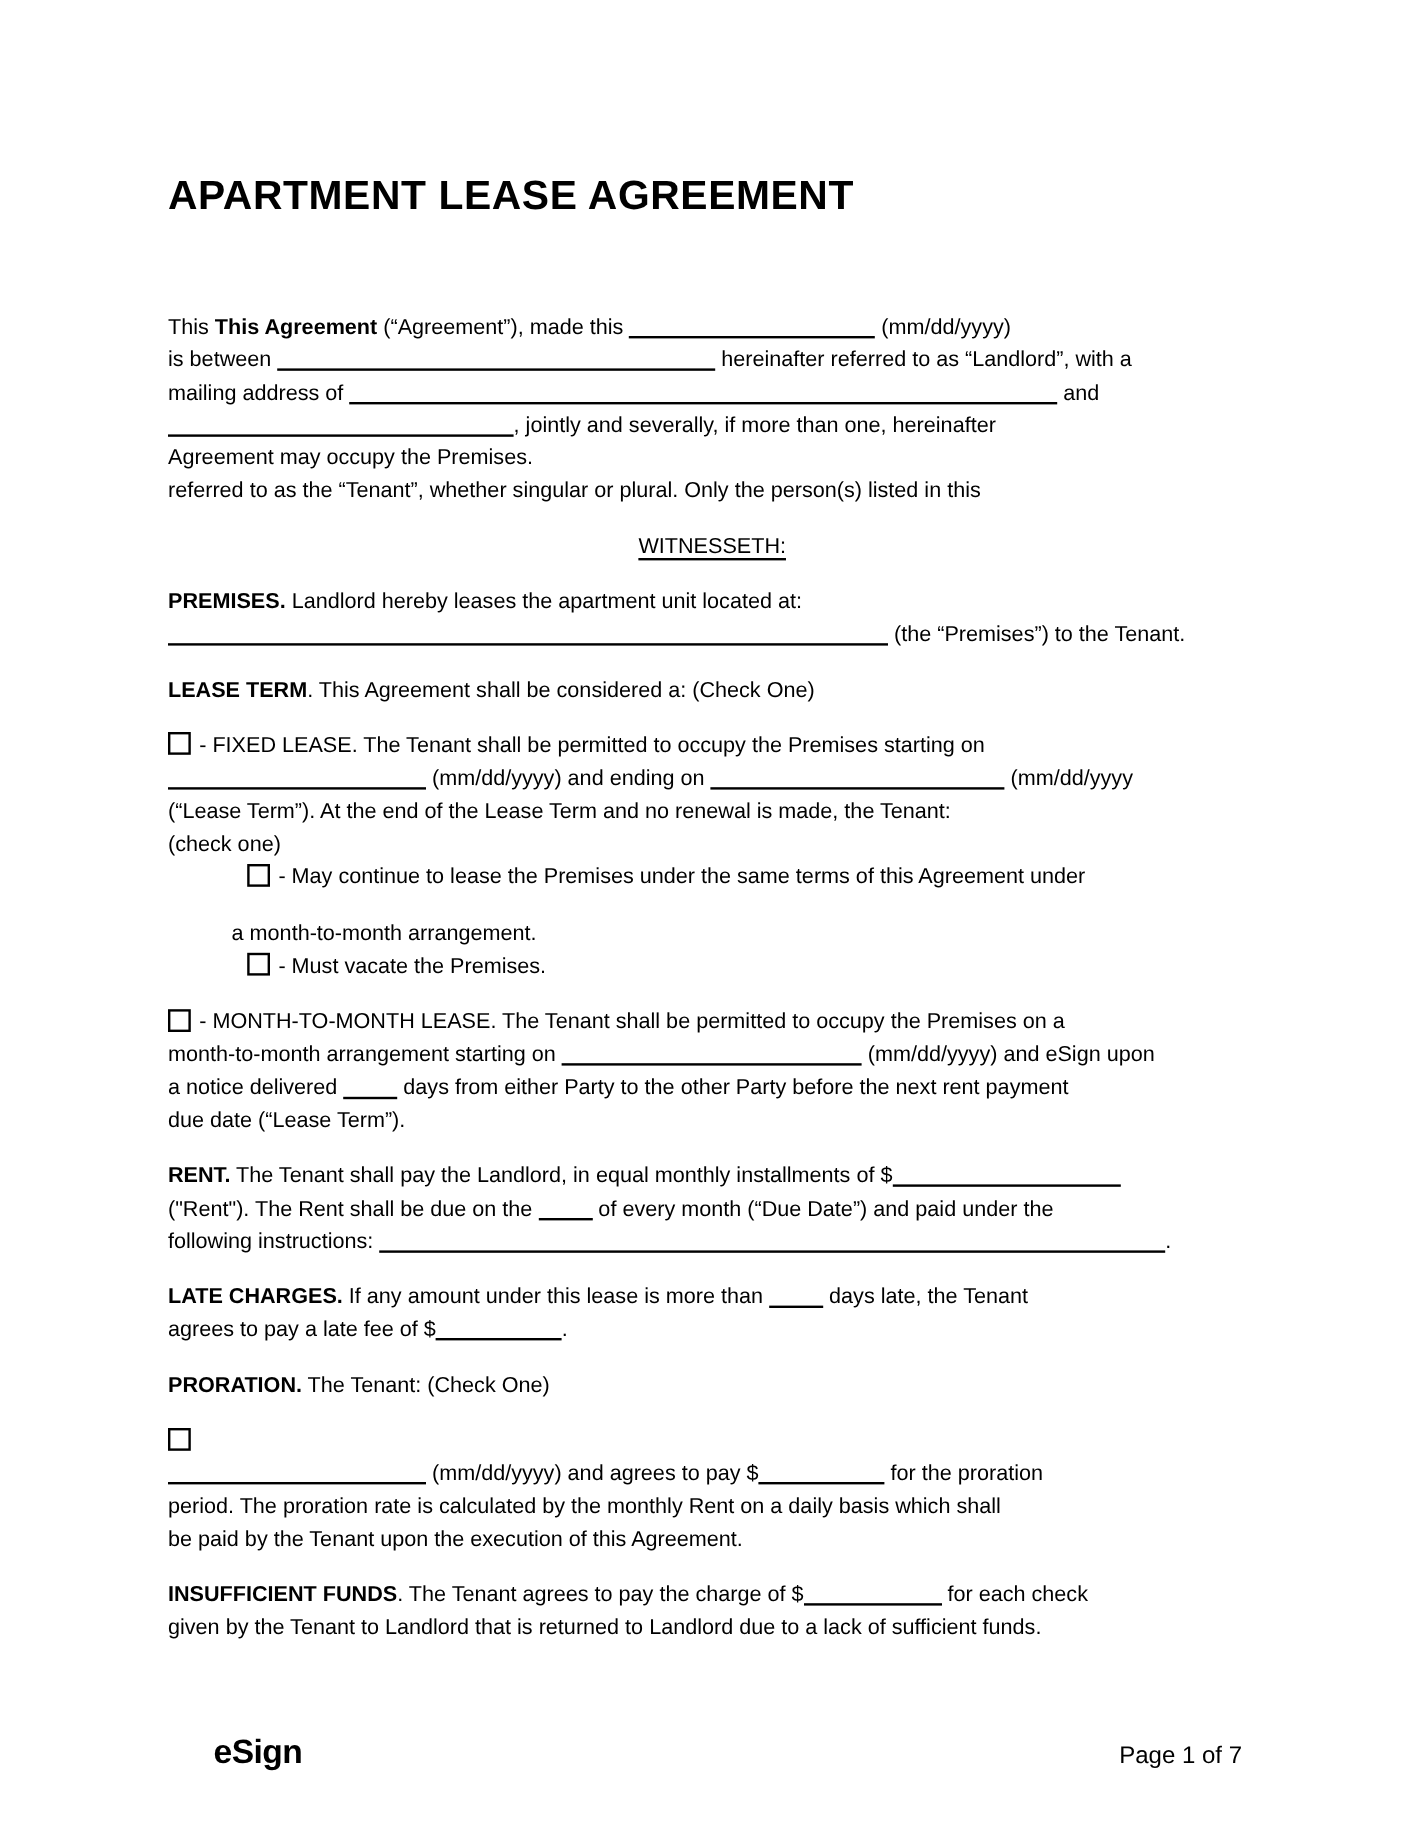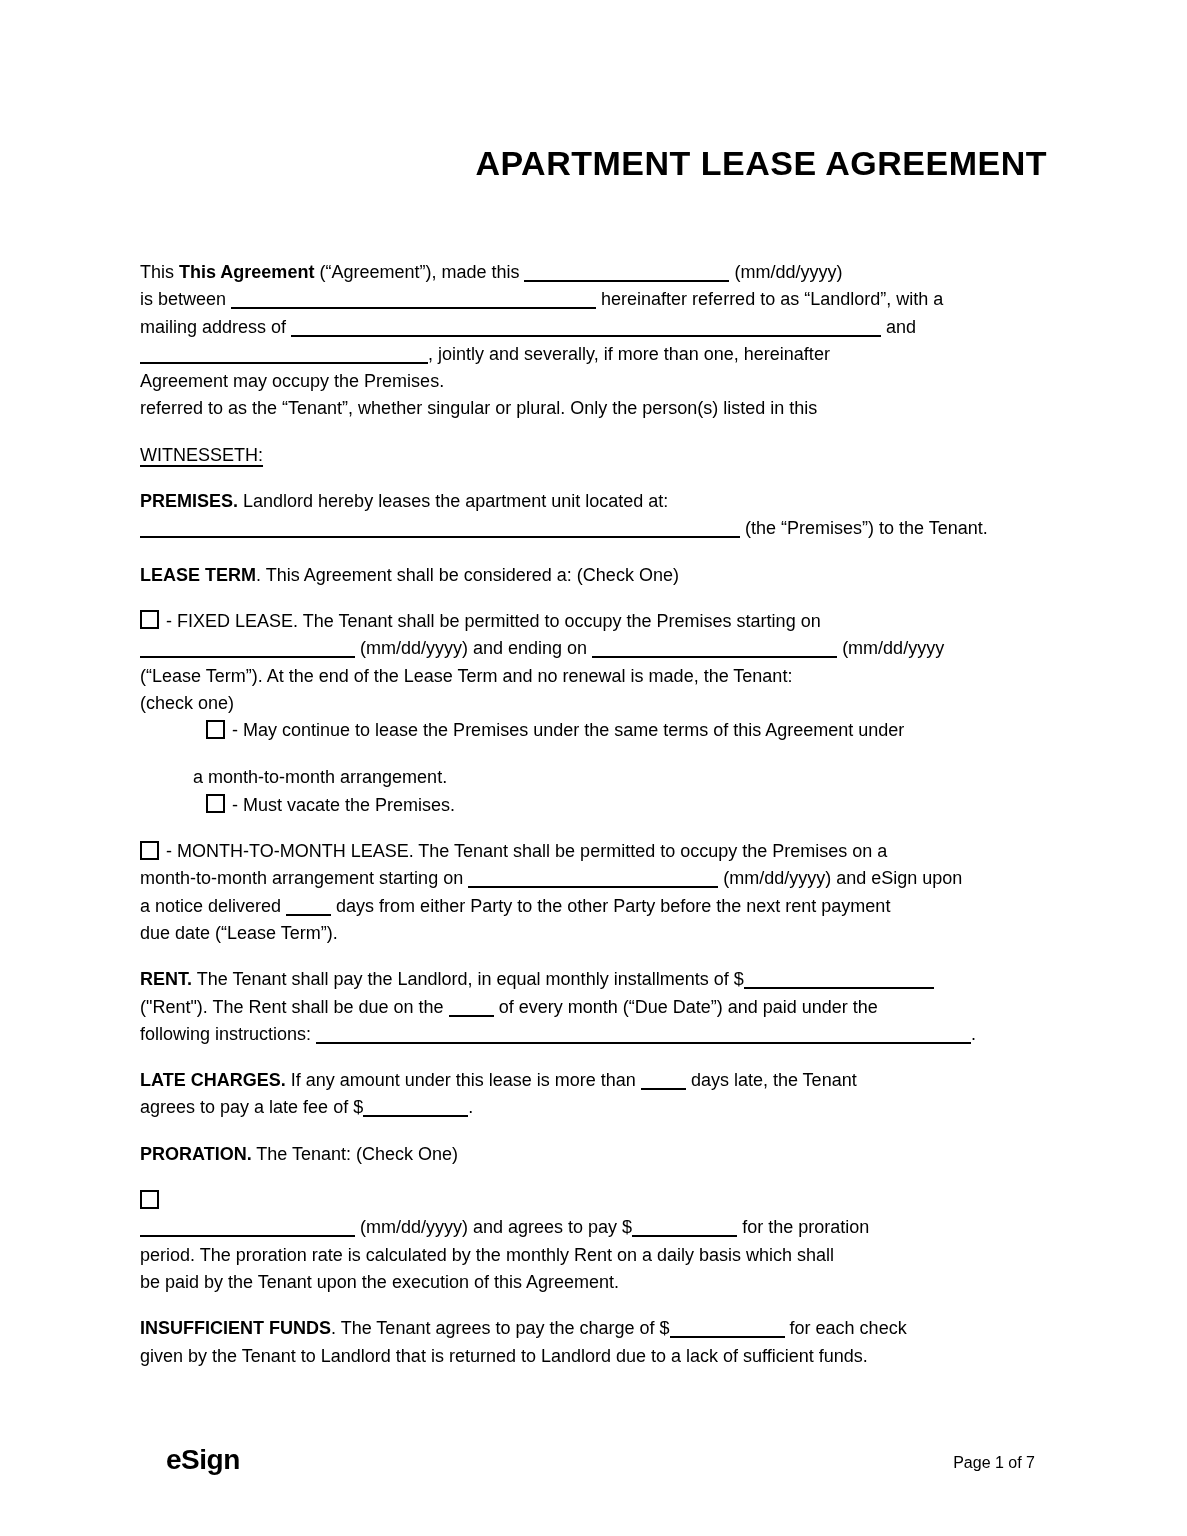--- a/index.html
+++ b/index.html
@@ -22,25 +22,25 @@
     position: absolute;
     left: 140px;
     top: 143px;
     width: 907px;
   }
   .doc-title {
     margin: 0 0 76px 0;
     font-size: 34px;
     line-height: 40px;
     font-weight: 700;
-    text-align: right;
+    text-align: left;
     letter-spacing: 0.5px;
   }
   .block { margin-bottom: 19px; }
-  .block.center { }
+  .block.center { text-align: center; }
   .line { white-space: nowrap; }
   .u {
     text-decoration: underline;
     text-underline-offset: 4px;
     text-decoration-thickness: 1.5px;
   }
   .blank {
     display: inline-block;
     border-bottom: 2px solid #000;
     height: 18px;
@@ -50,32 +50,32 @@
     display: inline-block;
     width: 15px;
     height: 15px;
     border: 2.5px solid #000;
     vertical-align: -2.5px;
     margin-right: 7px;
     background: #fff;
   }
   .footer-brand {
     position: absolute;
-    left: 166px;
+    left: 178px;
     top: 1444px;
     font-size: 28px;
     line-height: 32px;
     font-weight: 700;
     letter-spacing: -0.5px;
   }
   .page-indicator {
     position: absolute;
     top: 1451px;
     right: 152px;
-    font-size: 16px;
+    font-size: 20px;
     line-height: 24px;
   }
 </style>
 </head>
 <body>
 
 <div class="page">
   <div class="content">
     <h1 class="doc-title">APARTMENT LEASE AGREEMENT</h1>
     <div>

